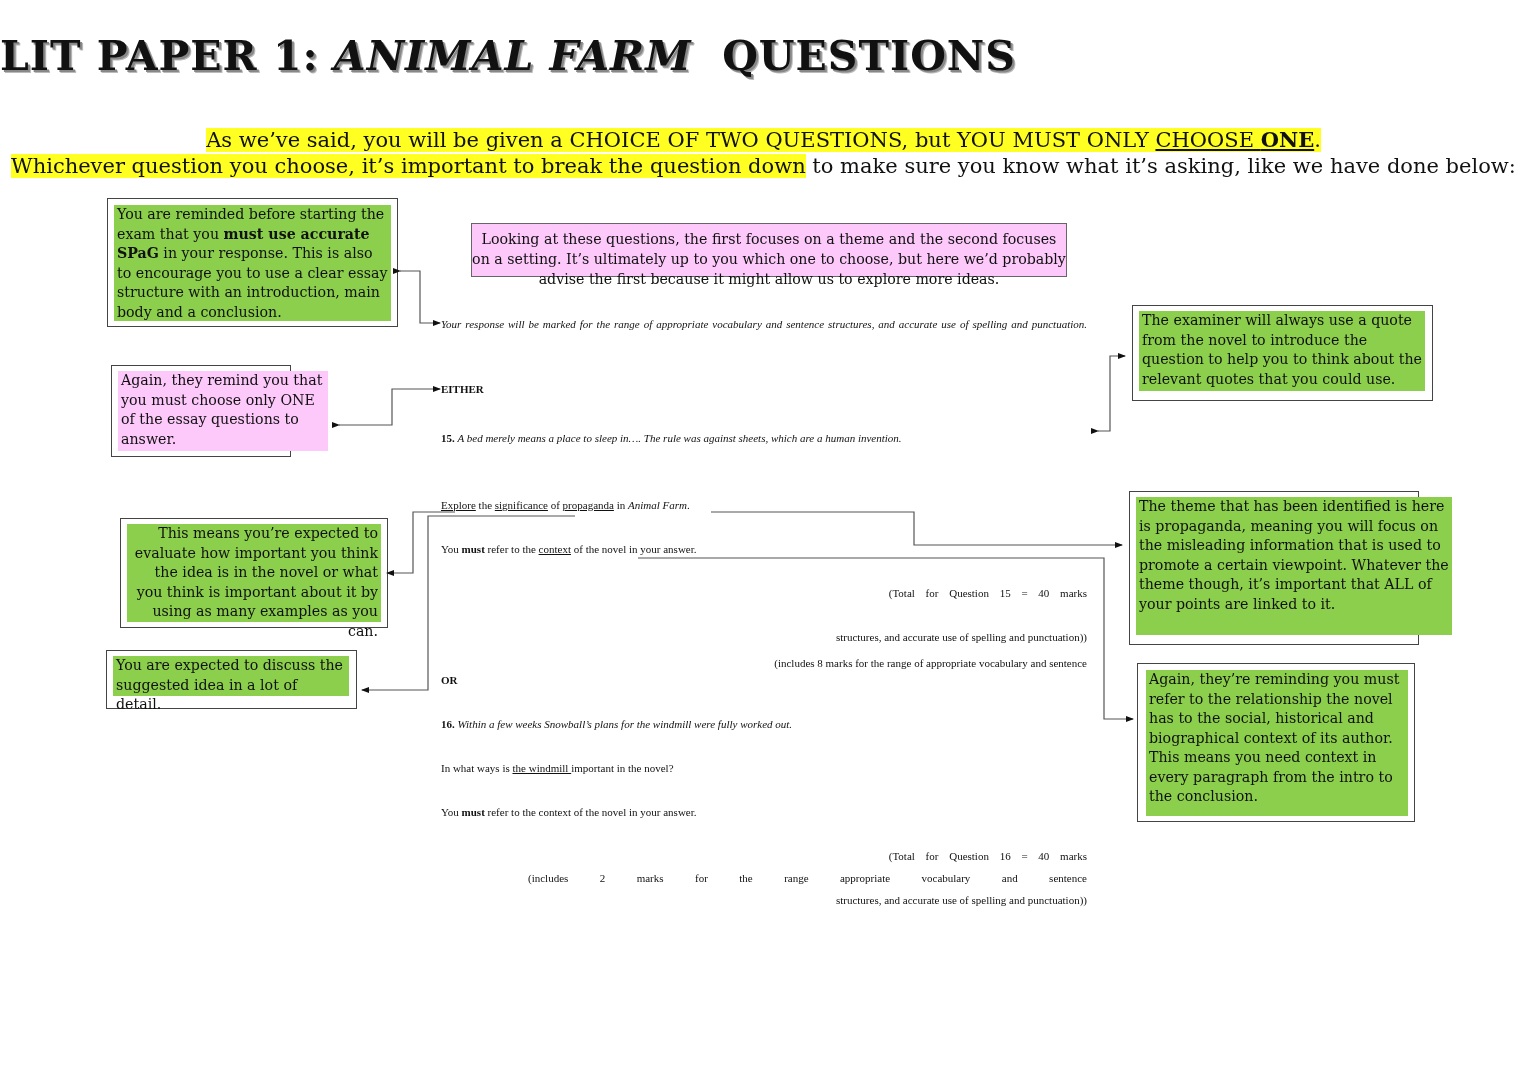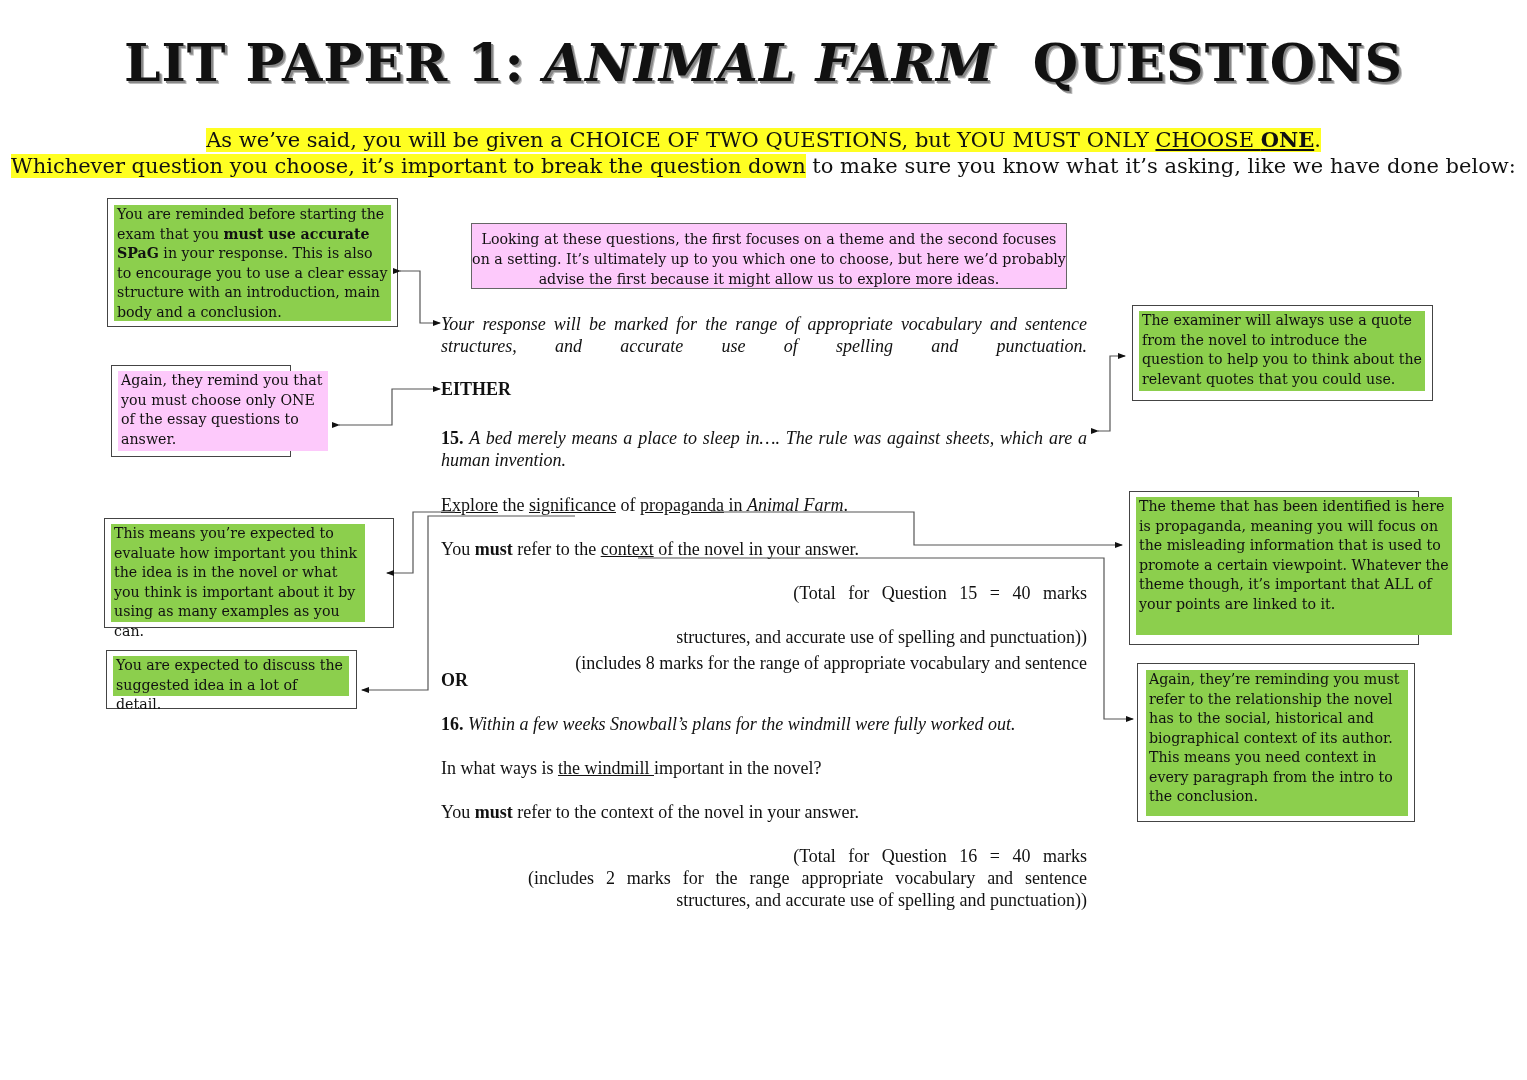--- a/index.html
+++ b/index.html
@@ -1,34 +1,34 @@
 <!DOCTYPE html>
 <html><head>
 <meta charset="utf-8">
 <style>
   html, body { margin: 0; padding: 0; background: #ffffff; }
   body { width: 1527px; height: 1080px; position: relative; overflow: hidden;
          font-family: "DejaVu Serif", serif; color: #111; }
-  .title { position: absolute; left: 0; top: 32px; width: 1527px; text-align: center;
-           font-family: "DejaVu Serif", serif; font-weight: bold; font-size: 52px;
+  .title { position: absolute; left: 0; top: 32px; width: 1527px; text-align: left;
+           font-family: "DejaVu Serif", serif; font-weight: bold; font-size: 41px;
            letter-spacing: 1px; color: #111;
            text-shadow: 2px 2px 0 #888, 3px 3px 0 #bbb; }
   .title .ital { font-style: italic; }
   .intro { position: absolute; left: 0; width: 1527px; text-align: center;
            font-family: "DejaVu Serif", serif; font-size: 21px; line-height: 27px; white-space: nowrap; margin-top: 8px; }
   .hl { background: #ffff22; }
   .u { text-decoration: underline; }
   .b { font-weight: bold; }
   .box { position: absolute; border: 1.5px solid #444; background: #fff; box-sizing: border-box; }
   .box .inner { position: absolute; font-family: "DejaVu Serif", serif; font-size: 14.2px; line-height: 19.5px; color: #111; padding: 0 3px; box-sizing: border-box; }
   .green { background: #8ccf4d; }
   .pink { background: #fdc9fb; }
   .pinkbox { position: absolute; background: #fdc9fb; border: 1.5px solid #666; box-sizing: border-box;
              text-align: center; font-family: "DejaVu Serif", serif; font-size: 14.2px; line-height: 20px; padding-top: 5px; }
-  .q { position: absolute; left: 441px; width: 646px; font-family: "Liberation Serif", serif; font-size: 18px; line-height: 22px; color: #111; }
+  .q { position: absolute; left: 441px; width: 646px; font-family: "Liberation Serif", serif; font-size: 11px; line-height: 22px; color: #111; }
   .q.it { font-style: italic; }
   .q.right { text-align: right; }
   .justify { text-align: justify; text-align-last: justify; }
   svg.lines { position: absolute; left: 0; top: 0; width: 1527px; height: 1080px; pointer-events: none; }
 </style>
 </head>
 <body>
 
 <div class="title">
   <span>LIT PAPER 1: </span><span class="ital">ANIMAL FARM</span>&nbsp;&nbsp;<span>QUESTIONS</span>
@@ -40,31 +40,31 @@
 <div class="intro" style="top:145px;">
   <span class="hl">Whichever question you choose, it’s important to break the question down</span><span> to make sure you know what it’s asking, like we have done below:</span>
 </div>
 
 <div class="box" style="left:107px; top:198px; width:291px; height:129px;">
   <div class="inner green" style="left:6px; top:6px; width:277px; height:116px; padding-top:0;">
     <span>You are reminded before starting the exam that you </span><span class="b">must use accurate SPaG</span><span> in your response. This is also to encourage you to use a clear essay structure with an introduction, main body and a conclusion.</span>
   </div>
 </div>
 
-<div class="pinkbox" style="left:471px; top:223px; width:596px; height:66px;">Looking at these questions, the first focuses on a theme and the second focuses on a setting. It’s ultimately up to you which one to choose, but here we’d probably advise the first because it might allow us to explore more ideas.</div>
+<div class="pinkbox" style="left:471px; top:223px; width:596px; height:54px;">Looking at these questions, the first focuses on a theme and the second focuses on a setting. It’s ultimately up to you which one to choose, but here we’d probably advise the first because it might allow us to explore more ideas.</div>
 
 <div class="box" style="left:111px; top:365px; width:180px; height:92px;">
   <div class="inner pink" style="left:6px; top:5px; width:210px; height:80px;">Again, they remind you that you must choose only ONE of the essay questions to answer.</div>
 </div>
 
 <div class="box" style="left:1132px; top:305px; width:301px; height:96px;">
   <div class="inner green" style="left:6px; top:5px; width:286px; height:80px;">The examiner will always use a quote from the novel to introduce the question to help you to think about the relevant quotes that you could use.</div>
 </div>
 
-<div class="box" style="left:104px; top:518px; width:290px; height:110px;">
+<div class="box" style="left:120px; top:518px; width:268px; height:110px;text-align:right;">
   <div class="inner green" style="left:6px; top:5px; width:254px; height:98px;">This means you’re expected to evaluate how important you think the idea is in the novel or what you think is important about it by using as many examples as you can.</div>
 </div>
 
 <div class="box" style="left:106px; top:650px; width:251px; height:59px;">
   <div class="inner green" style="left:6px; top:5px; width:236px; height:40px;">You are expected to discuss the suggested idea in a lot of detail.</div>
 </div>
 
 <div class="box" style="left:1129px; top:491px; width:290px; height:154px;">
   <div class="inner green" style="left:6px; top:5px; width:316px; height:138px;">The theme that has been identified is here is propaganda, meaning you will focus on the misleading information that is used to promote a certain viewpoint. Whatever the theme though, it’s important that ALL of your points are linked to it.</div>
 </div>

